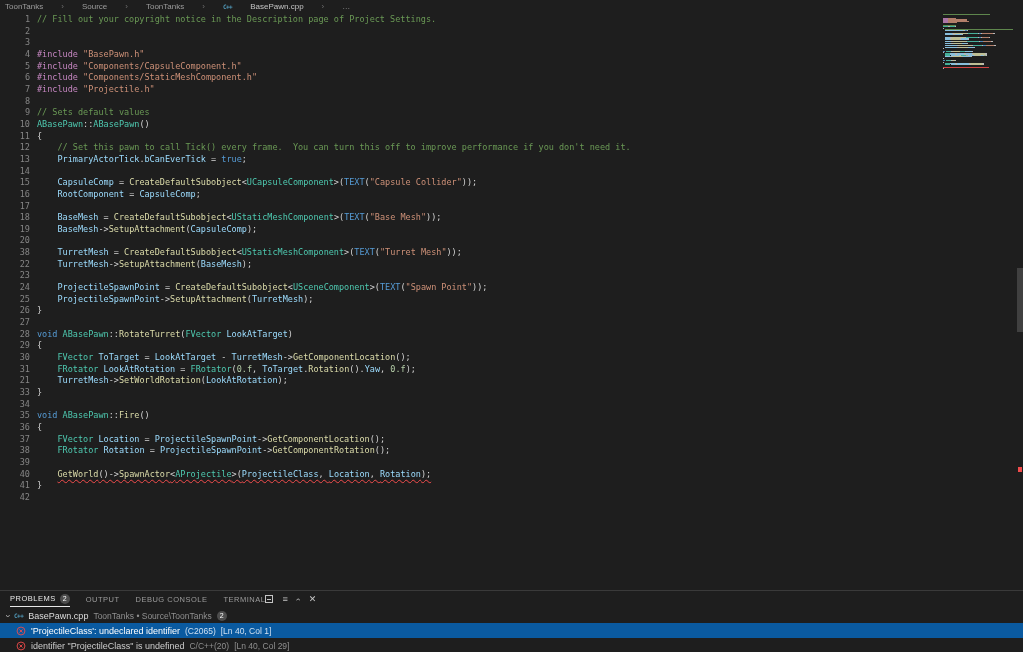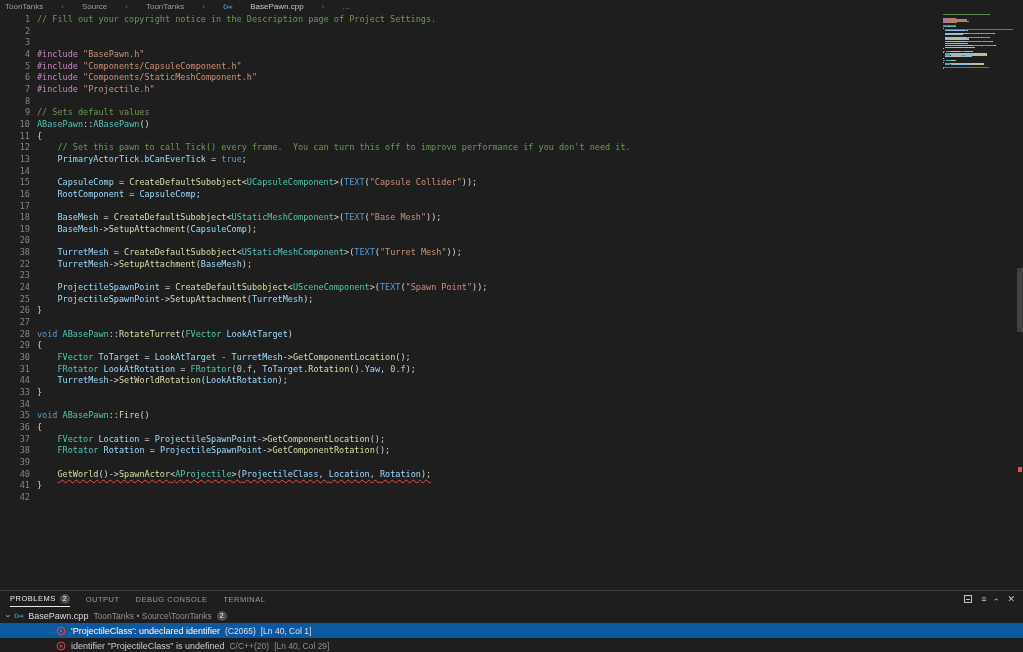--- a/index.html
+++ b/index.html
@@ -71,21 +71,21 @@
     position:absolute; right:1px; top:455px; width:4px; height:5px;
     background:var(--c-err);
   }
 
   
   .panel{
     position:absolute; left:0; right:0; top:590px; height:62px;
     border-top:1px solid #3a3a3a; background:var(--c-bg);
   }
   .phead{
-    height:16px; display:flex; align-items:center; justify-content:space-between;
+    height:16px; display:flex; align-items:center; 
     padding:0 8px 0 10px;
   }
   .ptabs{ display:flex; align-items:center; gap:16px; }
   .ptab{
     display:flex; align-items:center; gap:4px;
     font-size:7.5px; letter-spacing:.5px; color:#9d9d9d; cursor:pointer;
     height:16px;
   }
   .ptab.active{ color:#e7e7e7; border-bottom:1px solid #e7e7e7; }
   .badge{
@@ -113,21 +113,21 @@
   }
   .rot-up{ display:inline-block; transform:rotate(-90deg); }
   .rot-down{ display:inline-block; transform:rotate(90deg); }
 
   
   .problems{ position:absolute; top:17px; left:0; right:0; bottom:0; }
   .prow{
     height:15px; display:flex; align-items:center; gap:5px;
     font-size:9px; color:#cccccc; padding-left:6px; cursor:pointer;
   }
-  .prow.indent{ padding-left:56px; }
+  .prow.indent{ padding-left:16px; }
   .prow.selected{ background:var(--c-sel); color:#ffffff; }
   .chev{ color:#cccccc; font-size:9px; }
   .fname{ color:#dcdcdc; }
   .fpath{ color:#8f8f8f; font-size:8.5px; }
   .pmeta{ color:#8f8f8f; font-size:8.5px; }
   .prow.selected .pmeta{ color:#cfe0f1; }
   .erricon{ display:inline-flex; width:10px; height:10px; flex:none; }
 </style>
 </head>
 <body>
@@ -171,21 +171,21 @@
       <div class="lnum">22</div>
       <div class="lnum">23</div>
       <div class="lnum">24</div>
       <div class="lnum">25</div>
       <div class="lnum">26</div>
       <div class="lnum">27</div>
       <div class="lnum">28</div>
       <div class="lnum">29</div>
       <div class="lnum">30</div>
       <div class="lnum">31</div>
-      <div class="lnum">44</div>
+      <div class="lnum">21</div>
       <div class="lnum">33</div>
       <div class="lnum">34</div>
       <div class="lnum">35</div>
       <div class="lnum">36</div>
       <div class="lnum">37</div>
       <div class="lnum">38</div>
       <div class="lnum">39</div>
       <div class="lnum">40</div>
       <div class="lnum">41</div>
       <div class="lnum">42</div>

